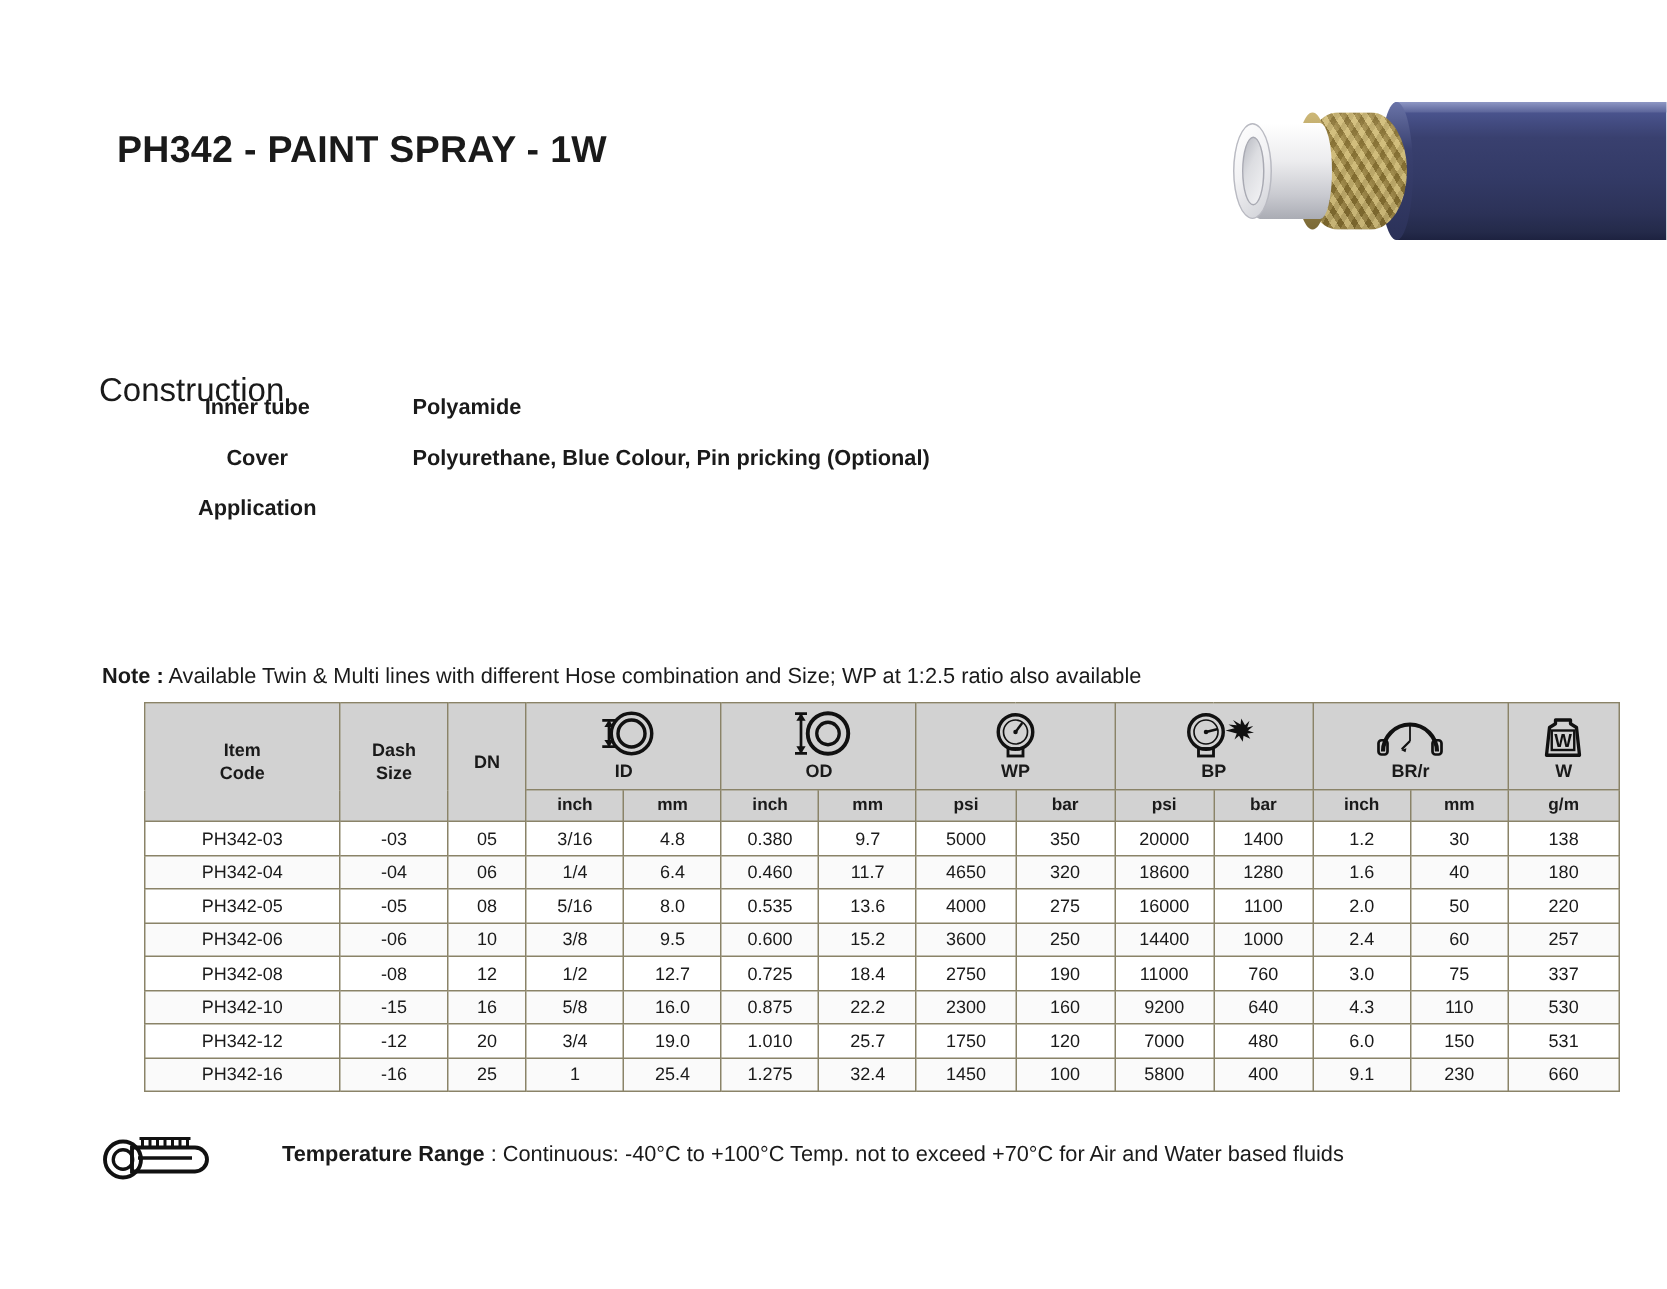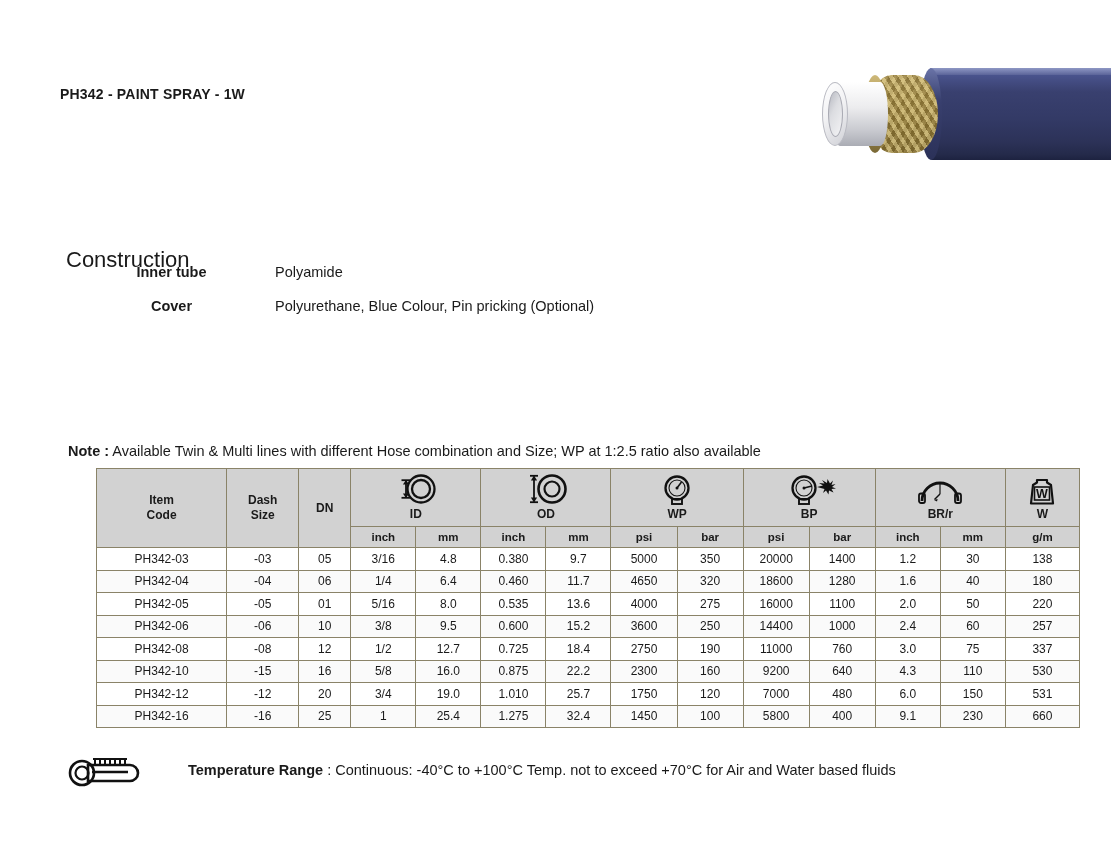--- a/index.html
+++ b/index.html
@@ -112,23 +112,23 @@
     height: 46px;
     border-radius: 50%;
     background: linear-gradient(115deg, #b6b8c0 0%, #dcdde1 40%, #f4f4f6 100%);
     border: 1px solid #a9aab3;
     box-sizing: border-box;
   }
 
   
   #page-title {
     position: absolute;
-    left: 60px;
+    left: 78px;
     top: 86px;
-    font-size: 14px;
+    font-size: 25px;
     font-weight: bold;
     letter-spacing: 0.2px;
   }
 
   
   #construction-heading {
     position: absolute;
     left: 66px;
     top: 202px;
     font-size: 22px;
@@ -152,20 +152,21 @@
     width: 207px;
     flex: 0 0 207px;
     font-size: 14.5px;
     font-weight: bold;
     line-height: 1.42;
   }
   .spec-value {
     font-size: 14.5px;
     line-height: 1.42;
     max-width: 720px;
+    font-weight: bold;
   }
 
   
   #note-line {
     position: absolute;
     left: 68px;
     top: 443px;
     font-size: 14.5px;
   }
   #note-line .note-label { font-weight: bold; }
@@ -258,20 +259,21 @@
 <div id="construction-list">
   <div class="spec-row">
     <div class="spec-label">Inner tube</div>
     <div class="spec-value">Polyamide</div>
   </div>
   <div class="spec-row">
     <div class="spec-label">Cover</div>
     <div class="spec-value">Polyurethane, Blue Colour, Pin pricking (Optional)</div>
   </div>
   <div class="spec-row">
+    <div class="spec-label">Application</div>
   </div>
 </div>
 
 <div id="note-line">
   <span class="note-label">Note :</span><span> Available Twin &amp; Multi lines with different Hose combination and Size; WP at 1:2.5 ratio also available</span>
 </div>
 
 <table id="spec-table">
   <colgroup>
     <col class="c-item">
@@ -426,21 +428,21 @@
         <td>320</td>
         <td>18600</td>
         <td>1280</td>
         <td>1.6</td>
         <td>40</td>
         <td>180</td>
       </tr>
       <tr>
         <td>PH342-05</td>
         <td>-05</td>
-        <td>01</td>
+        <td>08</td>
         <td>5/16</td>
         <td>8.0</td>
         <td>0.535</td>
         <td>13.6</td>
         <td>4000</td>
         <td>275</td>
         <td>16000</td>
         <td>1100</td>
         <td>2.0</td>
         <td>50</td>

